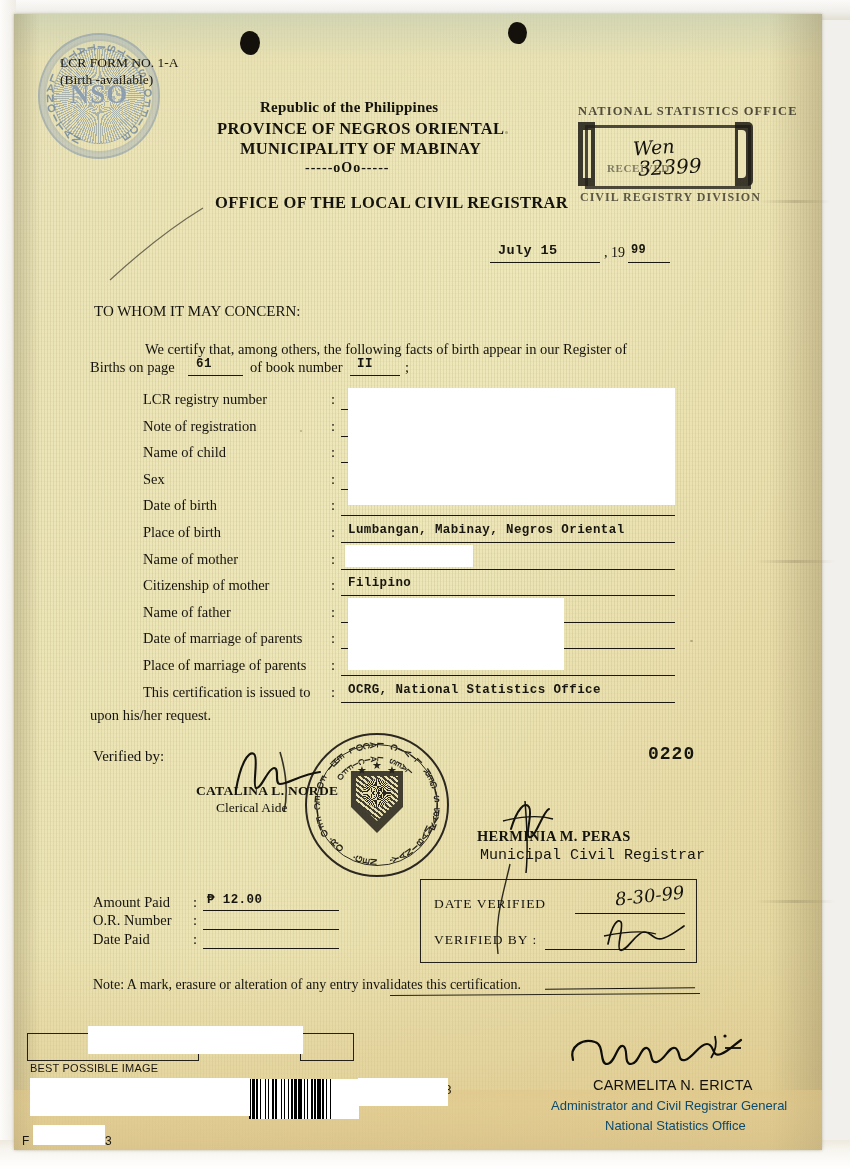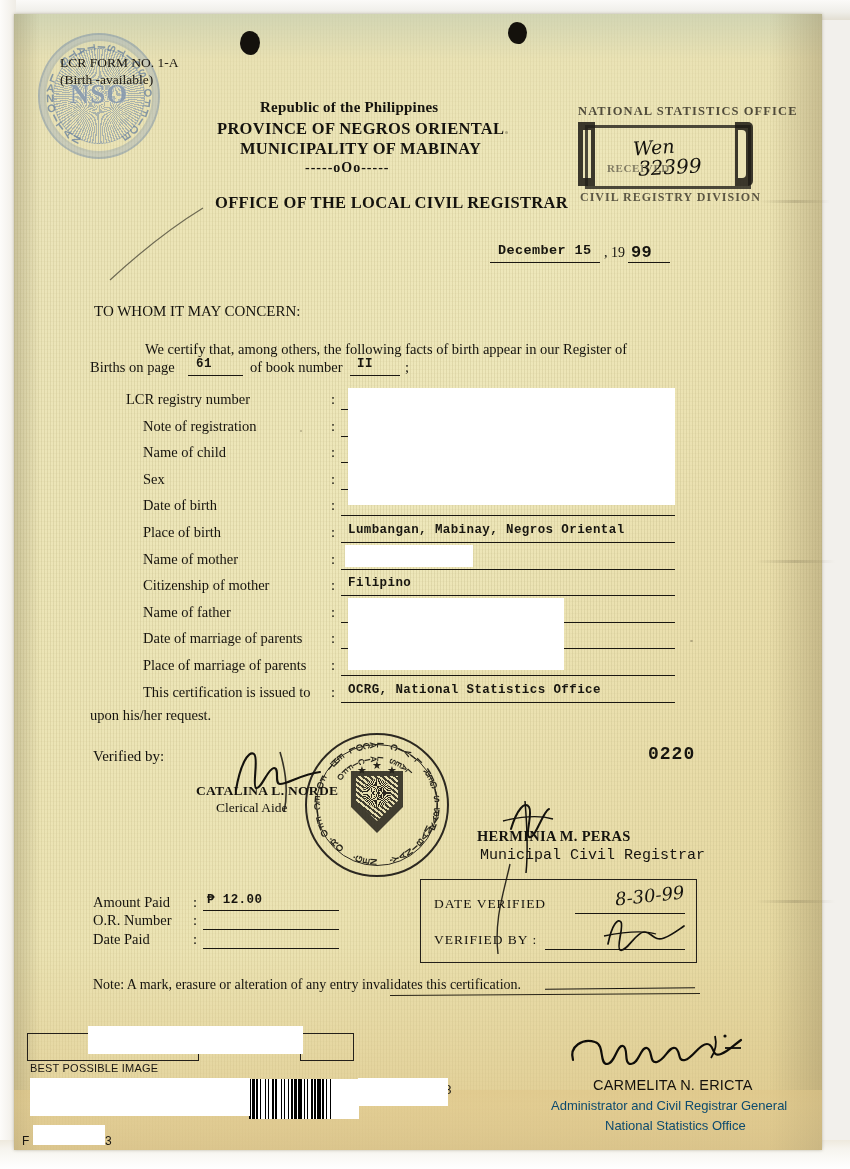--- a/index.html
+++ b/index.html
@@ -386,39 +386,39 @@
   <div class="t stamp-text-bot" style="left:572px; top:190px;">CIVIL REGISTRY DIVISION</div>
   <div class="t hand" style="left:633px; top:136px; font-size:19px; transform:rotate(-4deg);">Wen</div>
   <div class="t hand" style="left:638px; top:155px; font-size:20px; transform:rotate(-3deg);">32399</div>
 
   <div class="sig" style="left:105px; top:205px;">
     <svg width="110" height="80" viewBox="0 0 110 80">
       <path d="M5,75 C30,52 62,25 98,3" stroke="#1d1a14" stroke-width="1.2" fill="none" opacity="0.6"></path>
     </svg>
   </div>
 
-  <div class="t typed" style="left:498px; top:243px; font-size:13.5px;">December 15</div>
+  <div class="t typed" style="left:498px; top:243px; font-size:13.5px;">July 15</div>
   <div class="rule" style="left:490px; top:262px; width:110px;"></div>
   <div class="t serif" style="left:604px; top:245px; font-size:14px;">, 19</div>
-  <div class="t typed" style="left:631px; top:243px; font-size:17px;">99</div>
+  <div class="t typed" style="left:631px; top:243px; font-size:12px;">99</div>
   <div class="rule" style="left:628px; top:262px; width:42px;"></div>
 
   <div class="t serif" style="left:94px; top:303px; font-size:15px;">TO WHOM IT MAY CONCERN:</div>
 
   <div class="t serif" style="left:145px; top:341px; font-size:14.5px;">We certify that, among others, the following facts of birth appear in our Register of</div>
   <div class="t serif" style="left:90px; top:359px; font-size:14.5px;">Births on page</div>
   <div class="t typed" style="left:196px; top:357px;">61</div>
   <div class="rule" style="left:188px; top:375px; width:55px;"></div>
   <div class="t serif" style="left:250px; top:359px; font-size:14.5px;">of book number</div>
   <div class="t typed" style="left:357px; top:357px;">II</div>
   <div class="rule" style="left:350px; top:375px; width:50px;"></div>
   <div class="t serif" style="left:405px; top:359px; font-size:14.5px;">;</div>
 
   <div id="fields-layer">
-      <div class="t label" style="left: 126px; top: 391px;">LCR registry number</div>
+      <div class="t label" style="left: 143px; top: 391px;">LCR registry number</div>
       <div class="t colon" style="left: 331px; top: 391px;">:</div>
       <div class="rule" style="left: 341px; top: 409px; width: 334px;"></div>
       <div class="t typed" style="left: 348px; top: 390px;"></div>
       <div class="t label" style="left: 143px; top: 417.6px;">Note of registration</div>
       <div class="t colon" style="left: 331px; top: 417.6px;">:</div>
       <div class="rule" style="left: 341px; top: 435.6px; width: 334px;"></div>
       <div class="t typed" style="left: 348px; top: 416.6px;"></div>
       <div class="t label" style="left: 143px; top: 444.2px;">Name of child</div>
       <div class="t colon" style="left: 331px; top: 444.2px;">:</div>
       <div class="rule" style="left: 341px; top: 462.2px; width: 334px;"></div>

